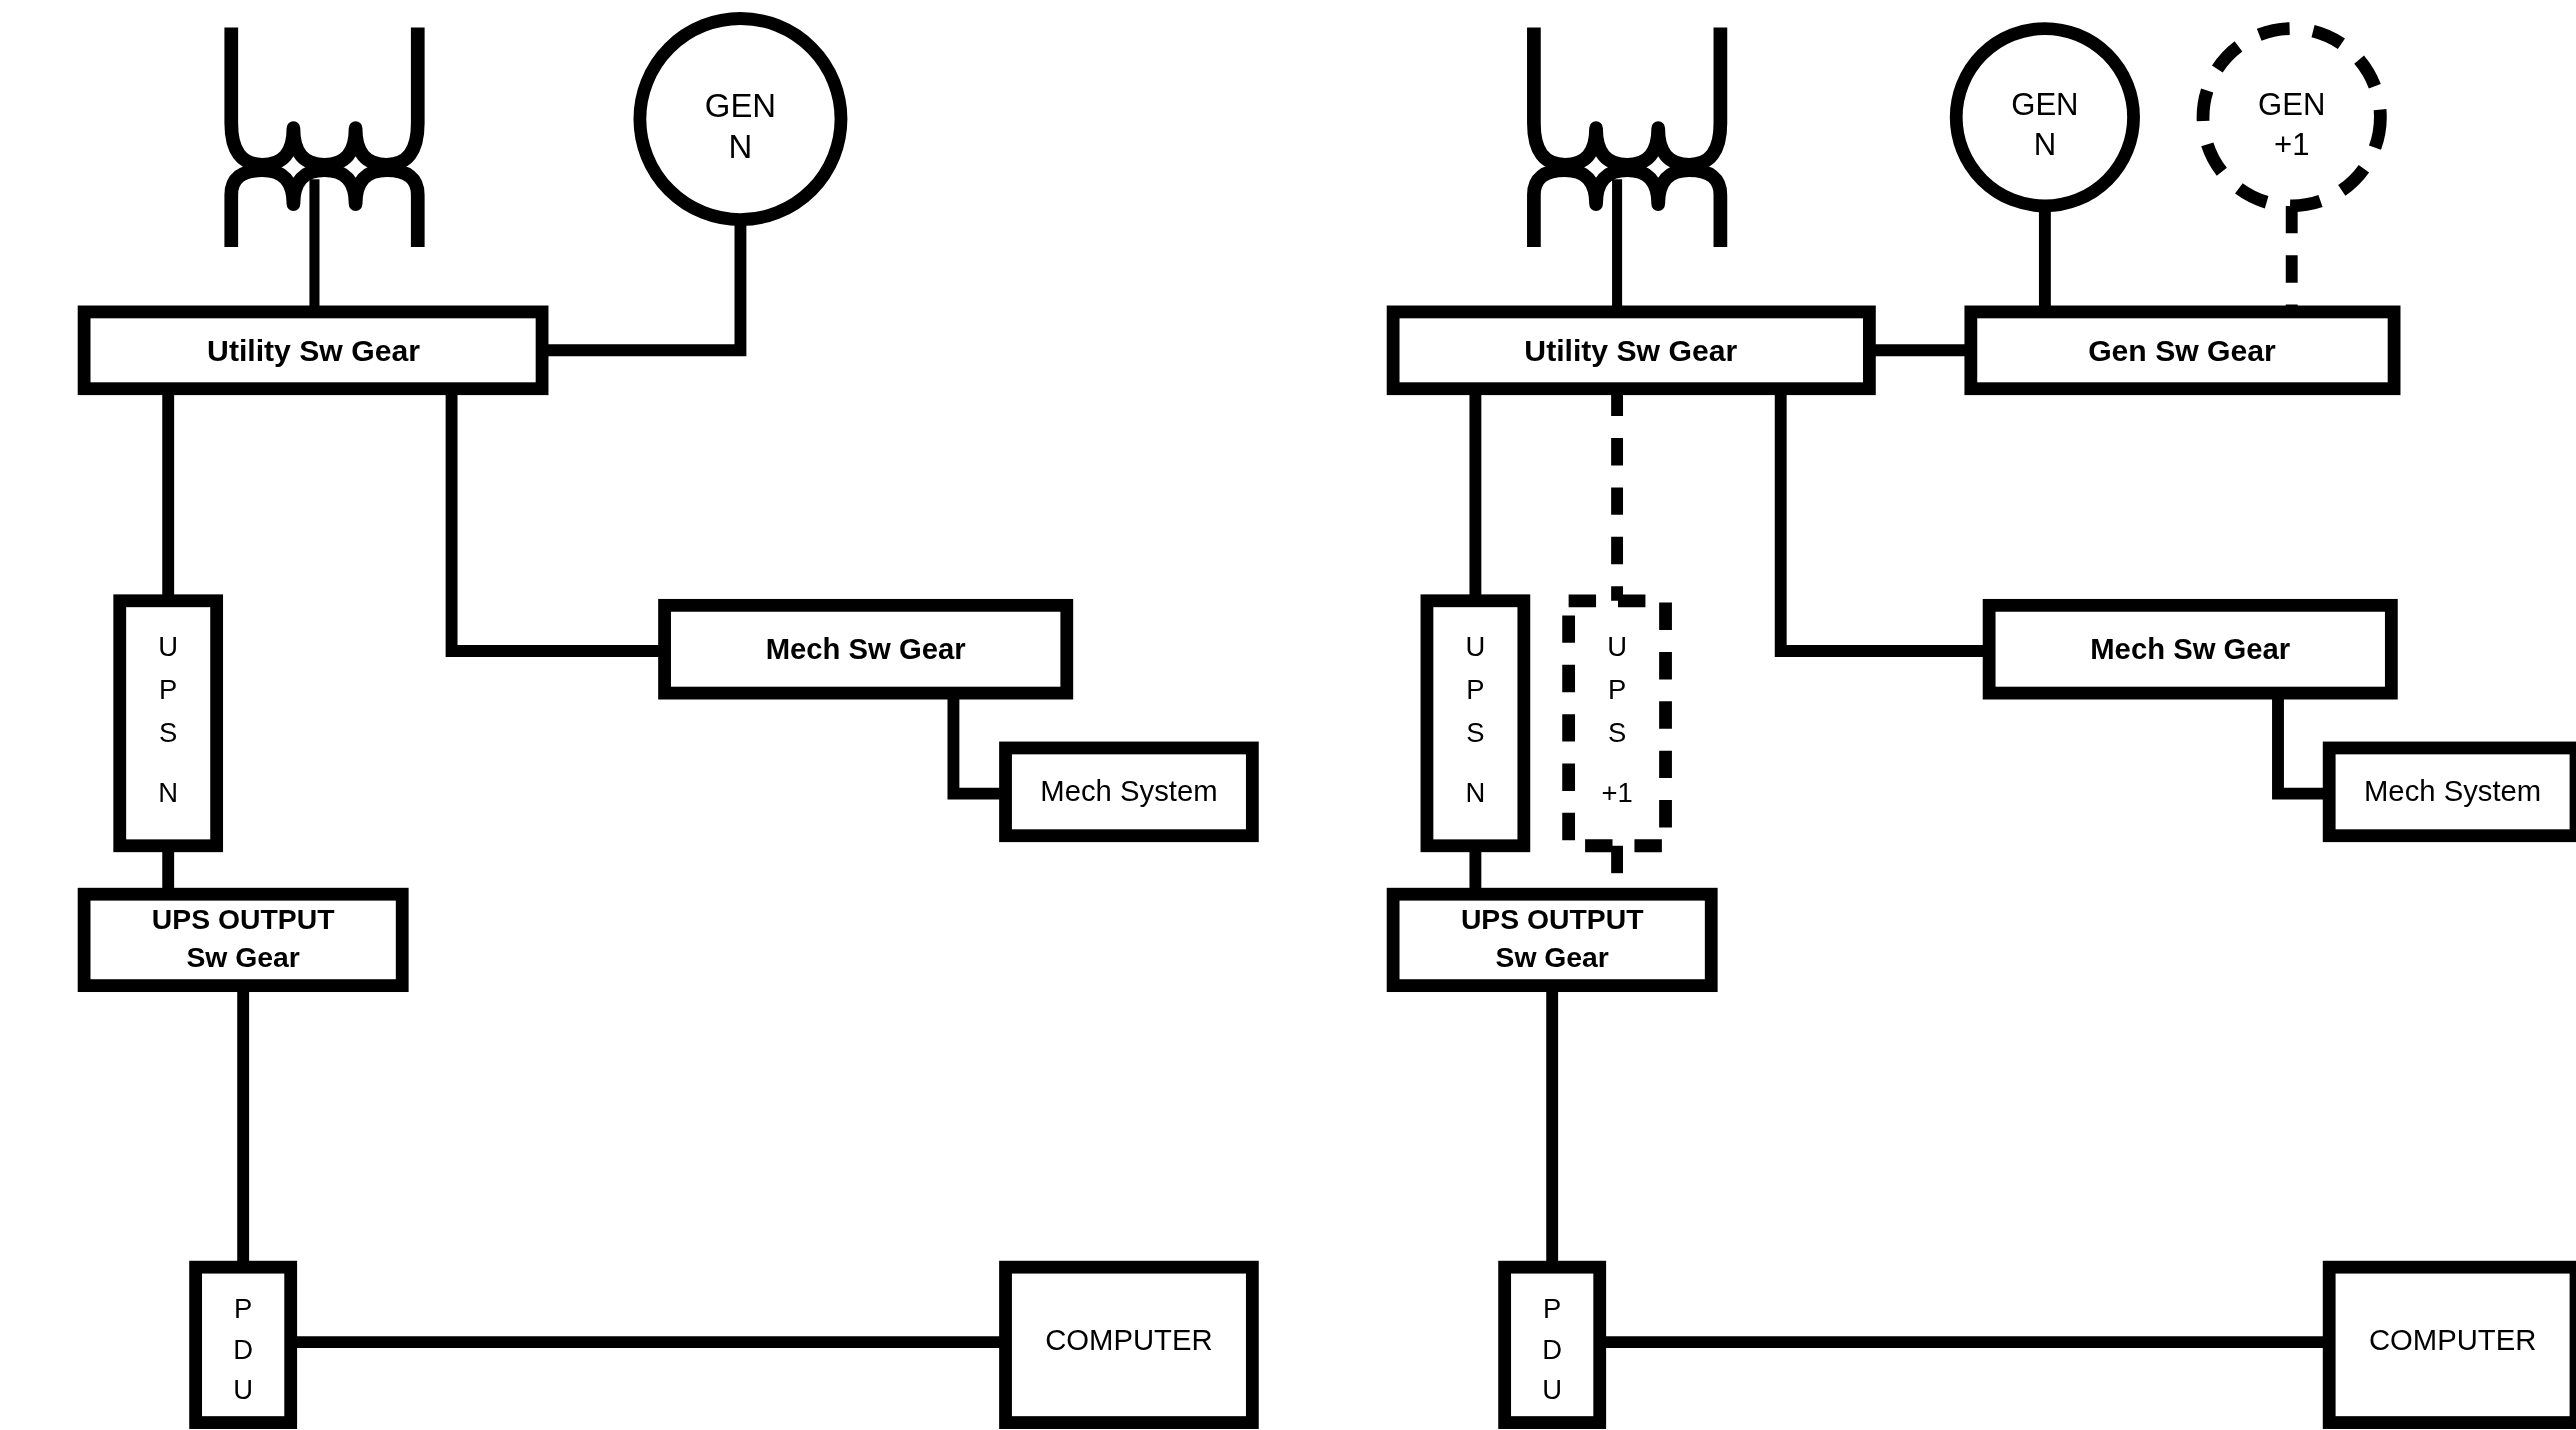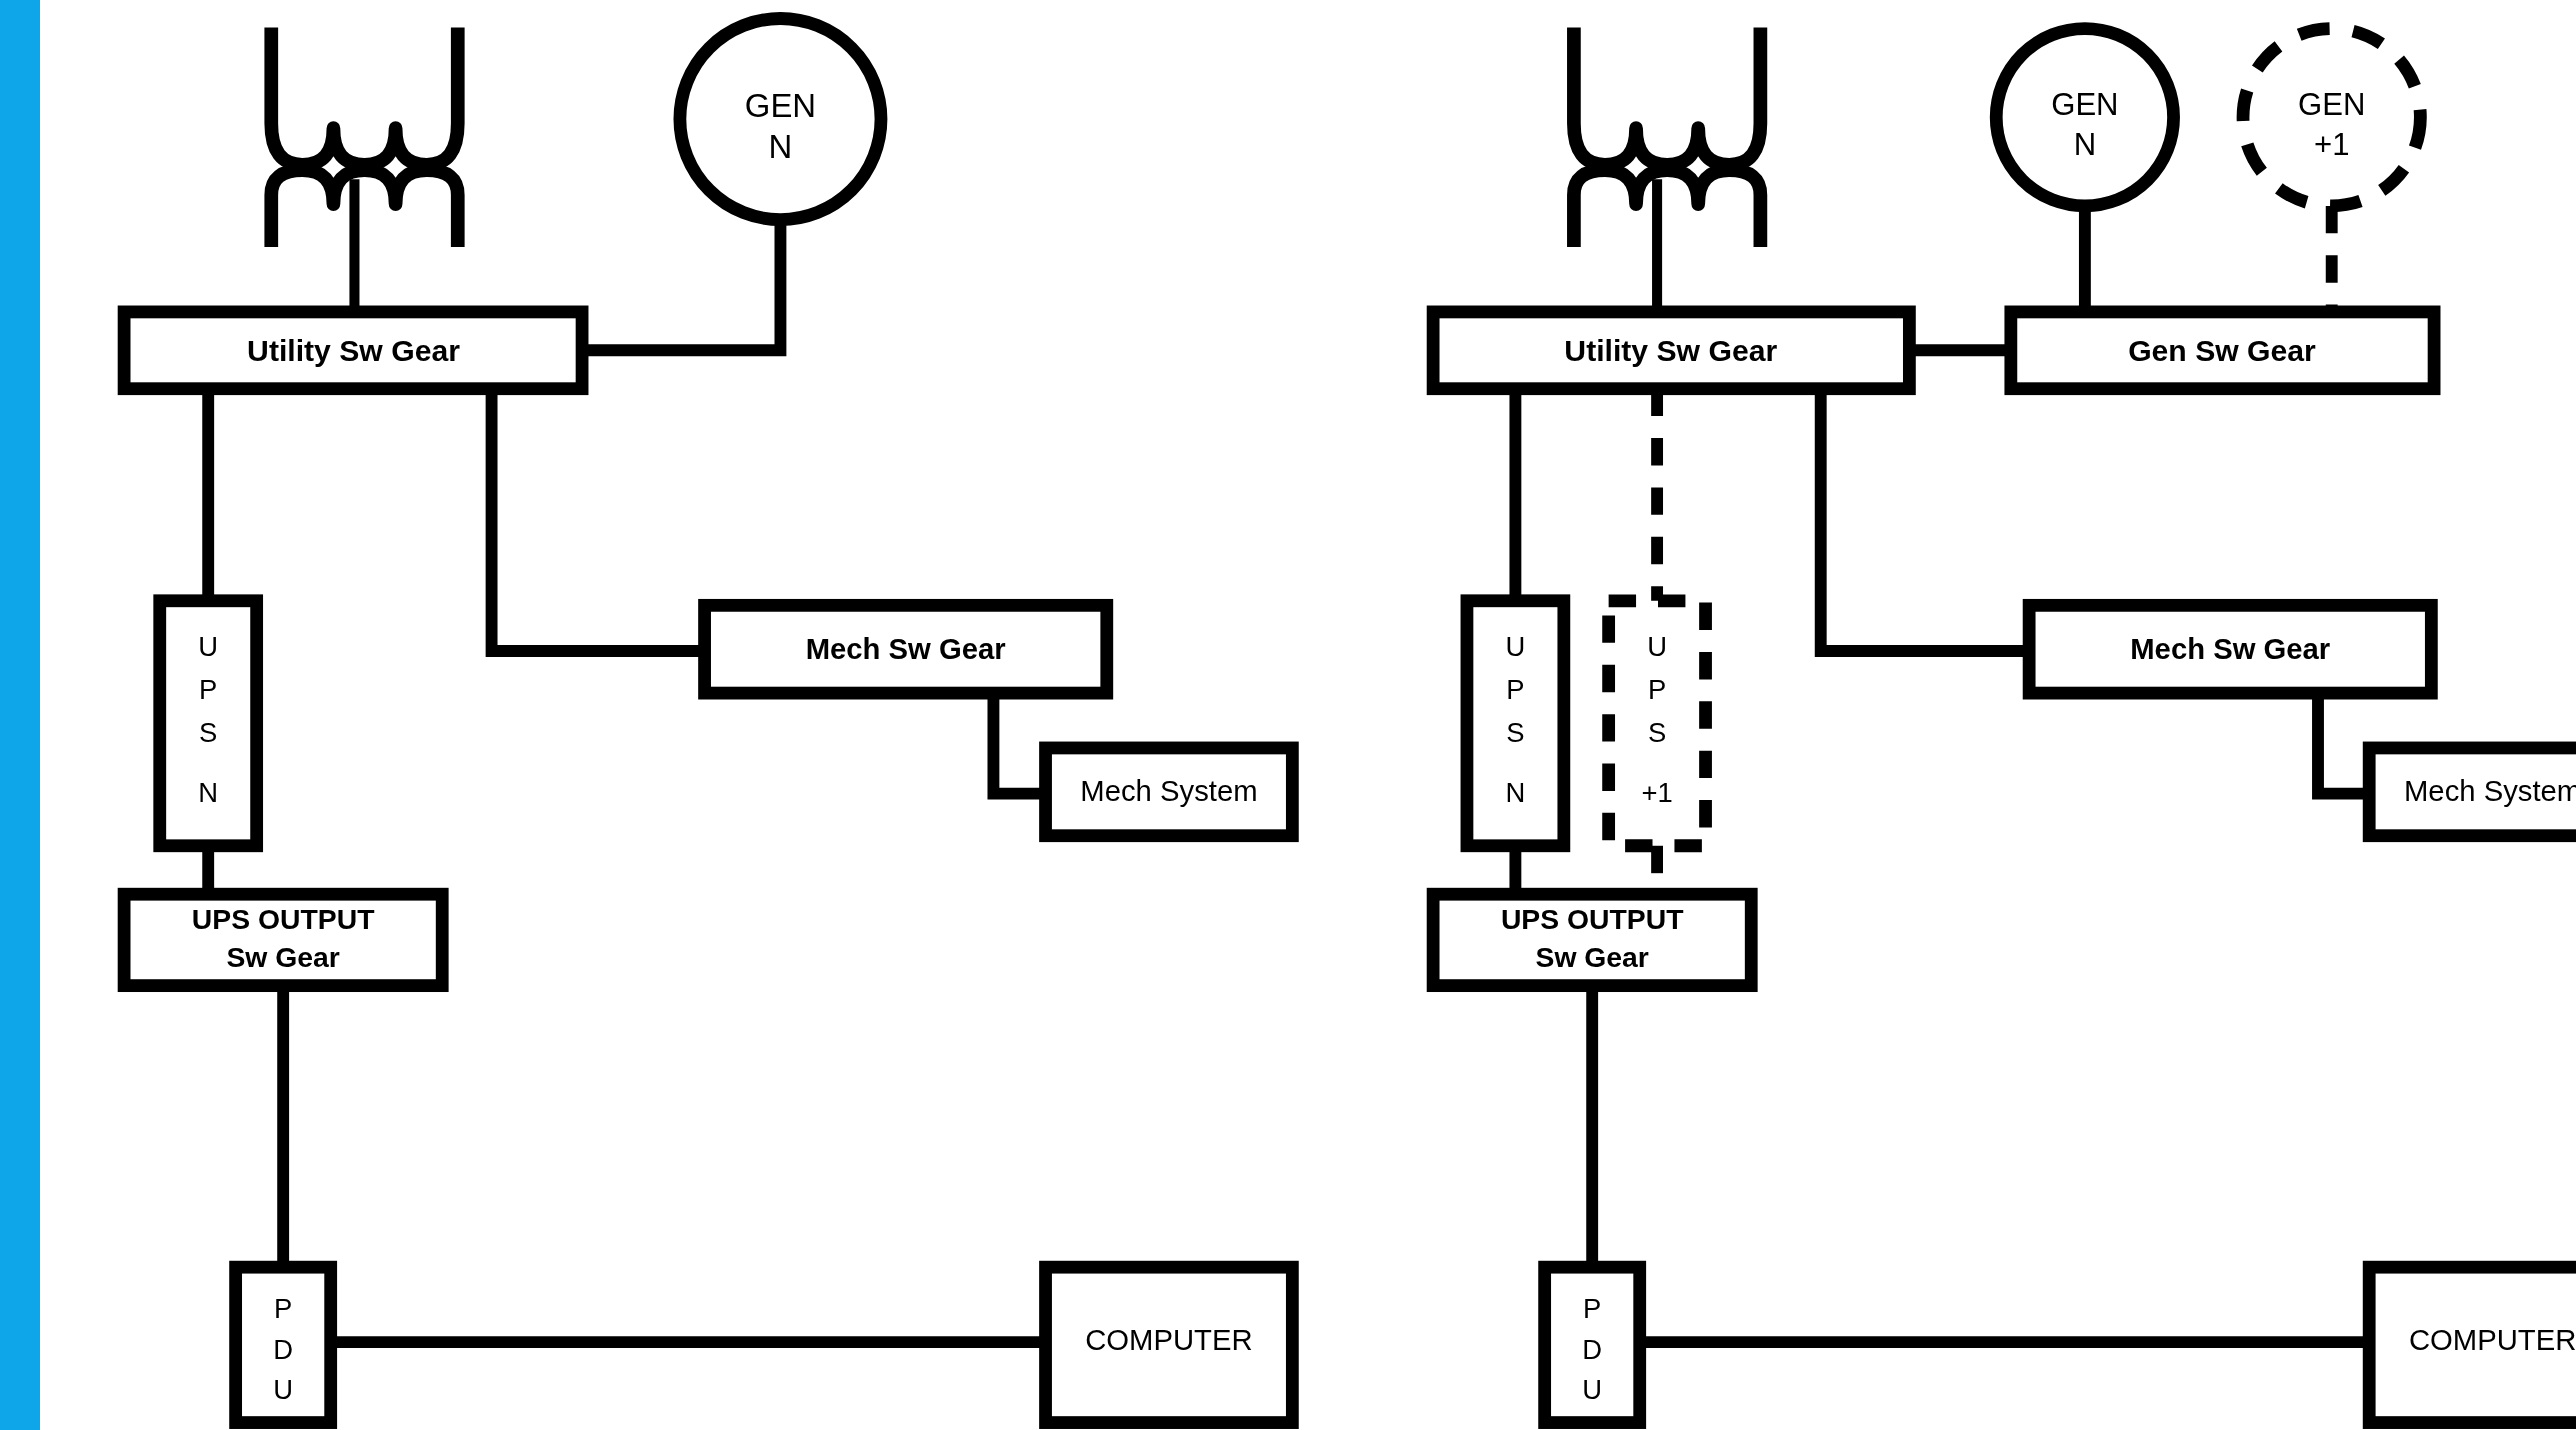--- a/index.html
+++ b/index.html
@@ -11,22 +11,21 @@
   body {
     width: 2576px;
     height: 1431px;
     overflow: hidden;
     font-family: "Liberation Sans", sans-serif;
   }
   #diagram-root {
     position: relative;
     width: 2484px;
     height: 1431px;
-    background: #0ea5e9;
-    padding-left: 40px;
+    background: #ec4899;
   }
   svg.oneline {
     display: block;
     width: 2576px;
     height: 1431px;
     background: #ffffff;
   }
   .box-fill       { fill: #ffffff; }
   .stroke-solid   { stroke: #000000; fill: none; }
   .wire           { stroke: #000000; fill: none; stroke-linecap: butt; stroke-linejoin: miter; }

